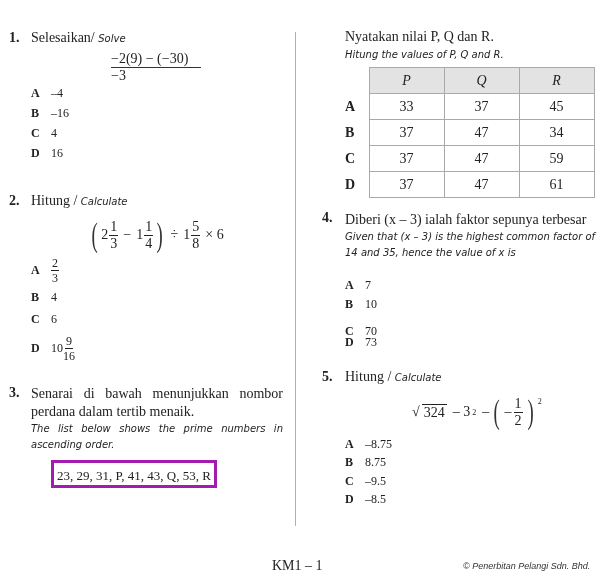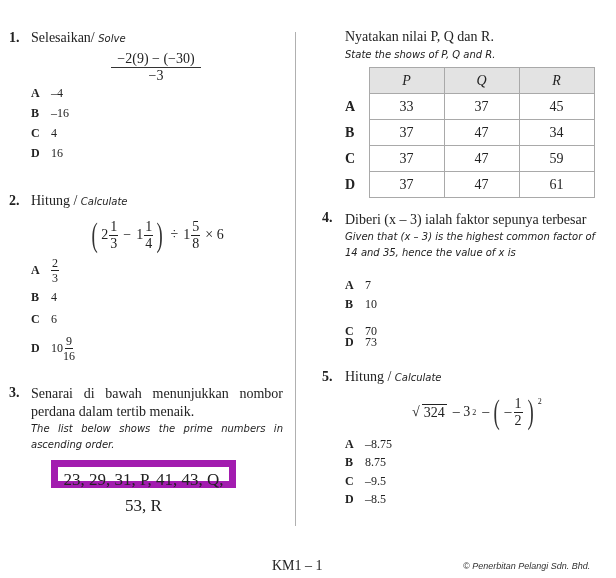--- a/index.html
+++ b/index.html
@@ -14,38 +14,38 @@
   .divider { position: absolute; left: 295px; top: 32px; width: 1px; height: 494px; background: #b0b0b0; }
   .frac { display: inline-flex; flex-direction: column; align-items: center; vertical-align: middle; line-height: 1; }
   .frac .n { border-bottom: 1px solid #222; padding: 0 1px 1px; }
   .frac .d { padding-top: 1px; }
   .bigparen { font-size: 34px; font-weight: 100; transform: scaleX(0.55); display: inline-block; vertical-align: middle; line-height: 1; color: #333; }
   table.pqr { border-collapse: collapse; }
   table.pqr td, table.pqr th { border: 1px solid #a9a9a9; text-align: center; font-weight: normal; height: 26px; font-size: 14px; }
   table.pqr th.h { background: #e3e3e3; font-style: italic; width: 75px; }
   table.pqr td.rl { border: none; font-weight: bold; text-align: left; width: 24px; background: #fff; }
   table.pqr th.blank { border: none; background: #fff; width: 24px; }
-  .primebox { position: absolute; left: 51px; top: 460px; width: 185px; height: 28px; border: 7px solid #a21caf; text-align: center; line-height: 26px; font-size: 17px; }
+  .primebox { position: absolute; left: 51px; top: 460px; width: 166px; height: 28px; border: 3px solid #a21caf; text-align: center; line-height: 26px; font-size: 13px; }
   .footer-page { position: absolute; left: 272px; top: 558px; font-size: 14px; }
   .footer-copy { position: absolute; left: 463px; top: 561px; font-family: "Liberation Sans", sans-serif; font-style: italic; font-size: 9px; color: #333; }
   .sup { font-size: 8px; vertical-align: super; }
   .sqrt { display: inline-block; border-top: 1px solid #222; padding: 0 2px; line-height: 1.1; }
 </style>
 </head>
 <body>
 
 <div class="divider"></div>
 
 <div>
   <div class="abs qnum" style="left:9px;top:30px;">1.</div>
   <div class="abs" style="left:31px;top:30px;white-space:nowrap;">
     <span class="ms">Selesaikan/</span>
     <span class="en">Solve</span>
   </div>
-  <div class="abs" style="left:111px;top:51px;width:90px;text-align:center;">
+  <div class="abs" style="left:111px;top:51px;width:90px;">
     <div style="border-bottom:1px solid #333;line-height:16px;">−2(9) − (−30)</div>
     <div style="line-height:16px;">−3</div>
   </div>
   <div class="opt" style="left:31px;top:86px;"><span class="lt">A</span><span>–4</span></div>
   <div class="opt" style="left:31px;top:106px;"><span class="lt">B</span><span>–16</span></div>
   <div class="opt" style="left:31px;top:126px;"><span class="lt">C</span><span>4</span></div>
   <div class="opt" style="left:31px;top:146px;"><span class="lt">D</span><span>16</span></div>
 </div>
 
 <div>
@@ -99,21 +99,21 @@
   <div class="abs qnum" style="left:9px;top:385px;">3.</div>
   <div class="abs" style="left:31px;top:385px;width:252px;line-height:18px;">
     <div class="ms" style="text-align:justify;text-align-last:justify;">Senarai di bawah menunjukkan nombor</div>
     <div class="ms">perdana dalam tertib menaik.</div>
     <div class="en" style="line-height:16px;text-align:justify;text-align-last:justify;">The list below shows the prime numbers in</div>
     <div class="en" style="line-height:16px;">ascending order.</div>
   </div>
   <div class="primebox">23, 29, 31, P, 41, 43, Q, 53, R</div>
 
   <div class="abs ms" style="left:345px;top:29px;">Nyatakan nilai P, Q dan R.</div>
-  <div class="abs en" style="left:345px;top:49px;">State the shows of P, Q and R.</div>
+  <div class="abs en" style="left:345px;top:49px;">Hitung the values of P, Q and R.</div>
 
   <table class="pqr abs" style="left:345px;top:67px;">
     <tbody>
         <tr>
       <th class="blank"></th>
       <th class="h">P</th>
       <th class="h">Q</th>
       <th class="h">R</th>
     </tr>
     <tr>

